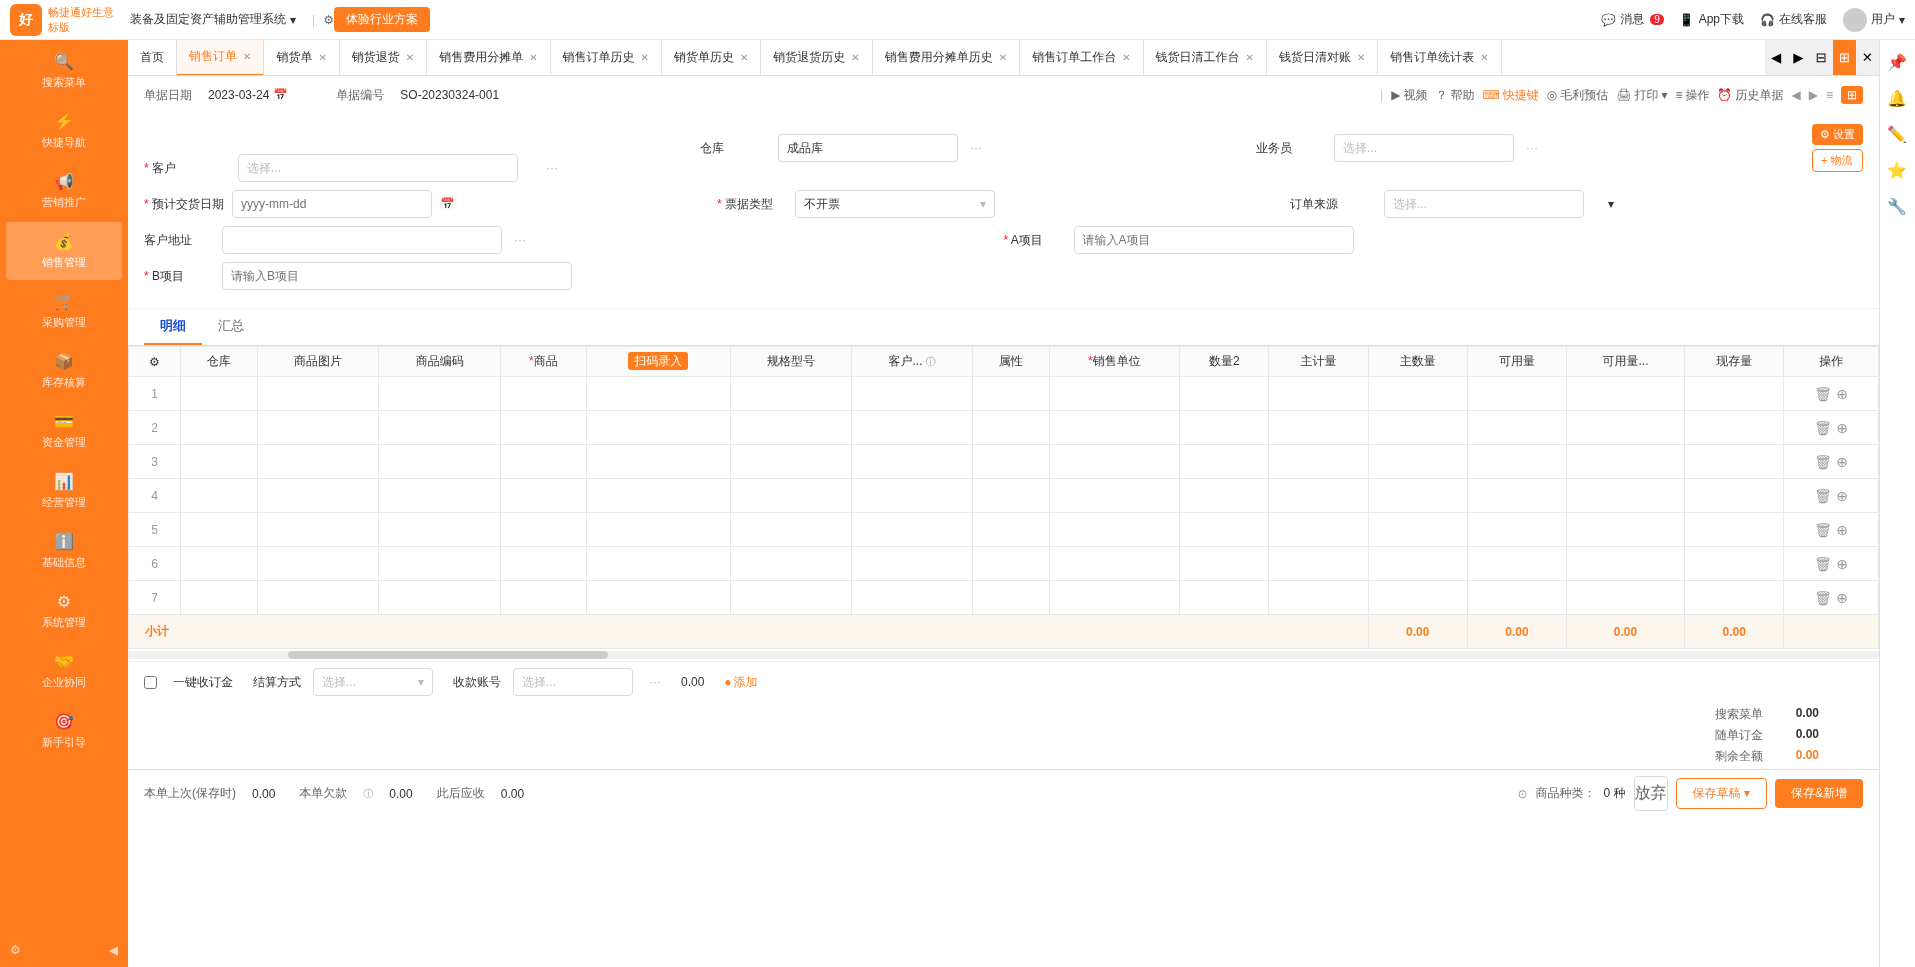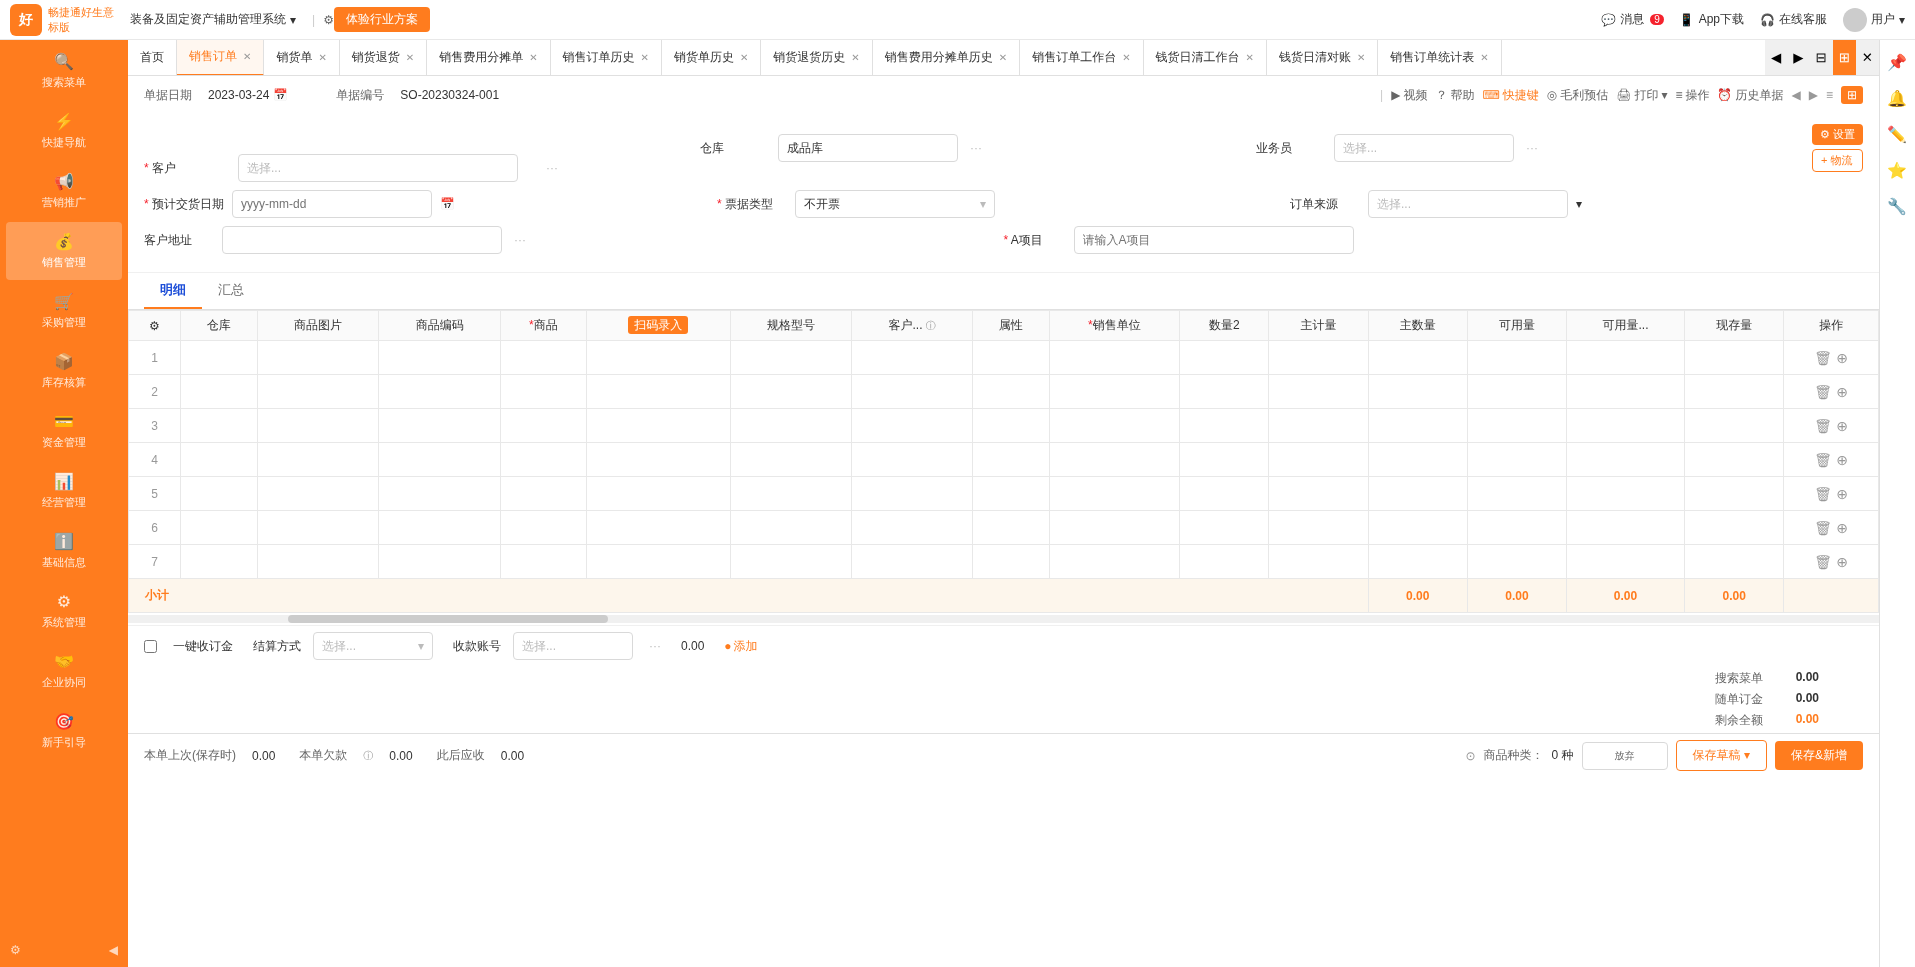--- a/index.html
+++ b/index.html
@@ -66,21 +66,21 @@
     .table-actions { display: flex; align-items: center; justify-content: center; gap: 4px; }
     .table-action-icon { cursor: pointer; color: #999; font-size: 14px; }
     .subtotal-row td { background: #fdf6ec; font-weight: bold; }
     .subtotal-label { color: #ff7c1e; text-align: left; padding-left: 8px; }
     .subtotal-value { color: #ff7c1e; }
 
     
     .bottom-bar { background: #fff; border-top: 1px solid #e0e0e0; padding: 6px 16px; display: flex; align-items: center; gap: 16px; flex-shrink: 0; }
     .bottom-stats { display: flex; align-items: center; gap: 16px; font-size: 12px; color: #666; }
     .bottom-stats-value { color: #333; }
-    .btn-discard { background: #fff; border: 1px solid #d9d9d9; color: #666; border-radius: 4px; padding: 6px 32px; cursor: pointer; font-size: 10px; }
+    .btn-discard { background: #fff; border: 1px solid #d9d9d9; color: #666; border-radius: 4px; padding: 6px 0; cursor: pointer; font-size: 16px; }
     .btn-save-draft { background: #fff; border: 1px solid #ff7c1e; color: #ff7c1e; border-radius: 4px; padding: 6px 16px; cursor: pointer; font-size: 12px; }
     .btn-save-new { background: #ff7c1e; border: none; color: #fff; border-radius: 4px; padding: 6px 16px; cursor: pointer; font-size: 12px; }
 
     
     .payment-row { padding: 6px 16px; display: flex; align-items: center; gap: 12px; border-top: 1px solid #f0f0f0; font-size: 12px; }
     .payment-checkbox { margin-right: 4px; }
     .payment-add { color: #ff7c1e; cursor: pointer; display: flex; align-items: center; gap: 2px; }
 
     
     .right-sidebar { width: 36px; background: #fff; border-left: 1px solid #e0e0e0; display: flex; flex-direction: column; align-items: center; padding: 8px 0; gap: 8px; flex-shrink: 0; }
@@ -343,41 +343,47 @@
               <input class="form-input" style="max-width: 200px;" placeholder="yyyy-mm-dd">
               <span style="cursor:pointer;color:#999;">📅</span>
             </div>
             <div class="form-field" style="flex:2;gap:8px;">
               <span class="form-label required">票据类型</span>
               <div class="form-input-placeholder" style="max-width:200px;">
                 <span style="color:#333;">不开票</span>
                 <span style="margin-left:auto;">▾</span>
               </div>
             </div>
-            <div class="form-field" style="flex:2;gap:8px;">
+            <div class="form-field" style="flex:2;gap:24px;">
               <span class="form-label">订单来源</span>
               <div class="form-input-placeholder" style="max-width:200px;">
                 <span>选择...</span>
               </div>
               <span>▾</span>
             </div>
           </div>
 
           <div class="form-row">
             <div class="form-field" style="flex:2;gap:8px;">
               <span class="form-label">客户地址</span>
               <div class="form-input-placeholder" style="max-width:280px;"></div>
               <span class="form-dots">···</span>
             </div>
             <div class="form-field" style="flex:2;">
               <span class="form-label required">A项目</span>
               <input class="form-input" style="max-width: 280px;" placeholder="请输入A项目">
             </div>
           </div>
 
+          <div class="form-row">
+            <div class="form-field" style="flex:1;gap:8px;">
+              <span class="form-label required">B项目</span>
+              <input class="form-input" style="max-width: 350px;" placeholder="请输入B项目">
+            </div>
+          </div>
         </div>
 
         <div class="detail-tabs">
           <div class="detail-tab active">明细</div>
           <div class="detail-tab">汇总</div>
         </div>
 
         <div style="overflow-x:auto;">
           <table class="data-table">
             <thead>

